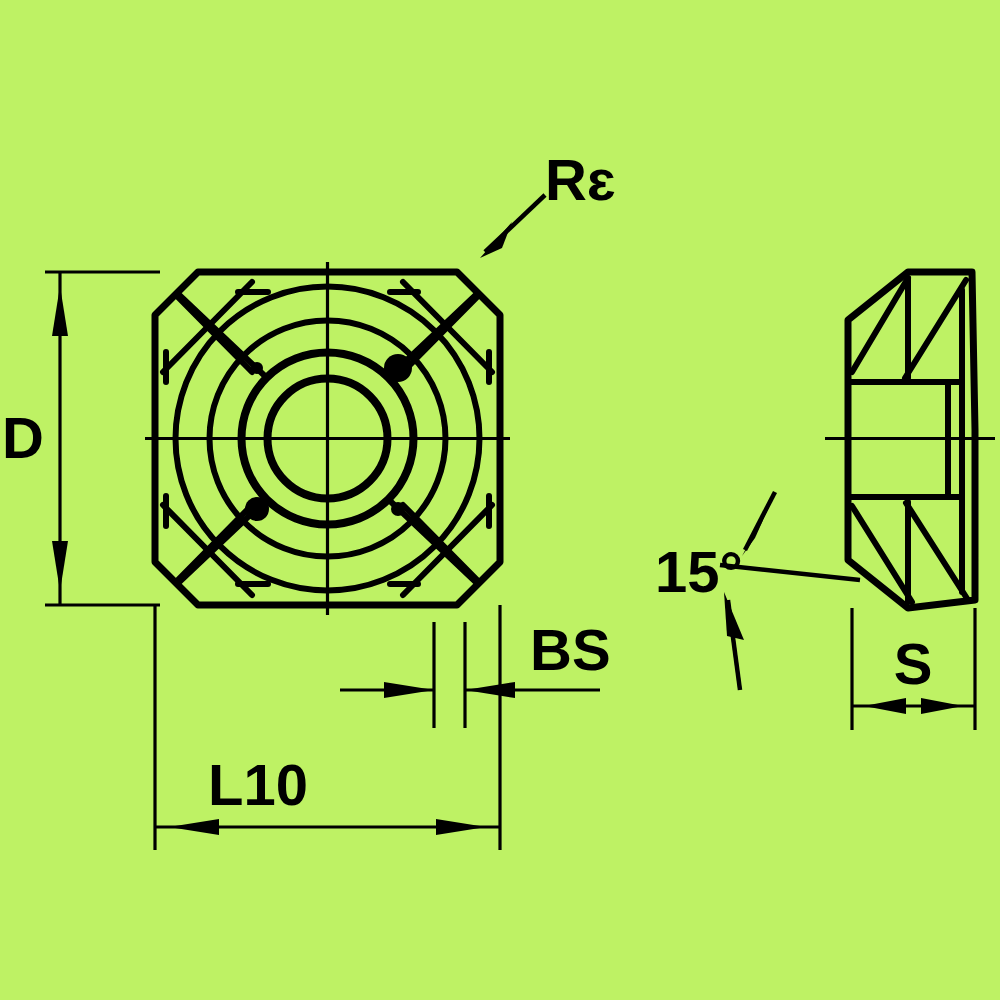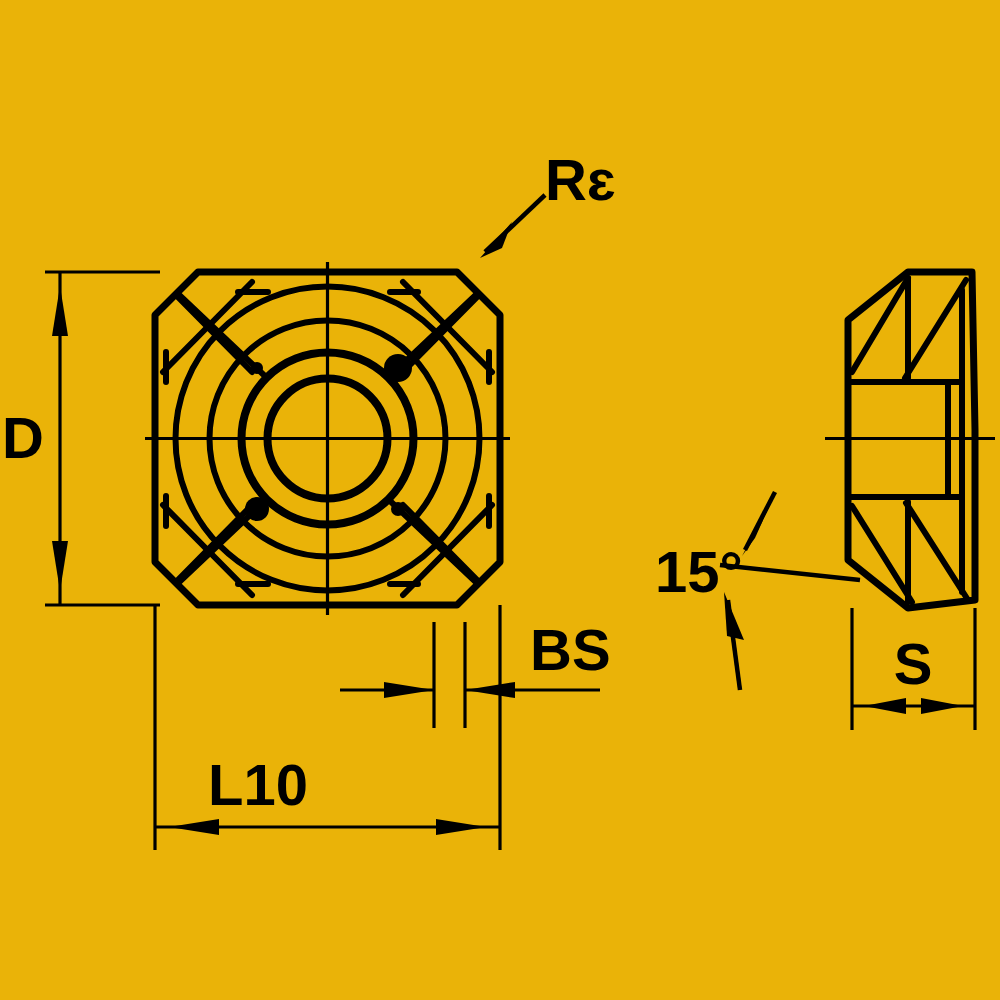--- a/index.html
+++ b/index.html
@@ -10,21 +10,21 @@
   body {
     width: 1000px;
     height: 1000px;
     font-family: "Liberation Sans", sans-serif;
     overflow: hidden;
   }
   #drawing-root {
     position: relative;
     width: 1000px;
     height: 1000px;
-    background: #eab308;
+    background: #bef264;
   }
   svg#tech-drawing {
     display: block;
     width: 1000px;
     height: 1000px;
   }
   .dim-label {
     font-family: "Liberation Sans", sans-serif;
     font-weight: bold;
     fill: #000000;

